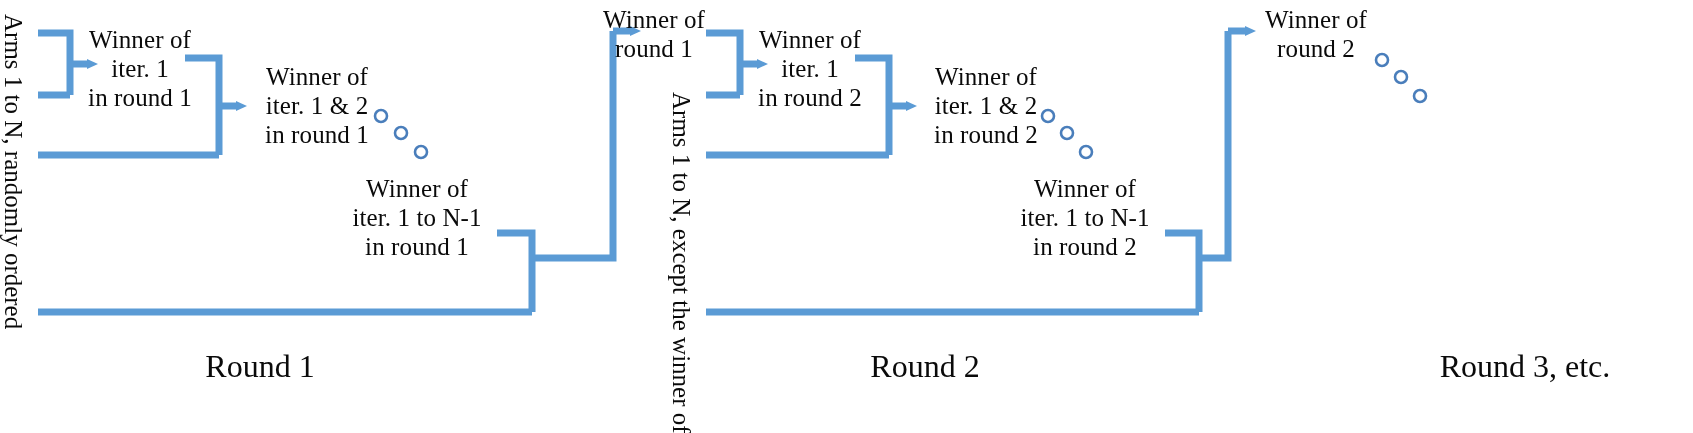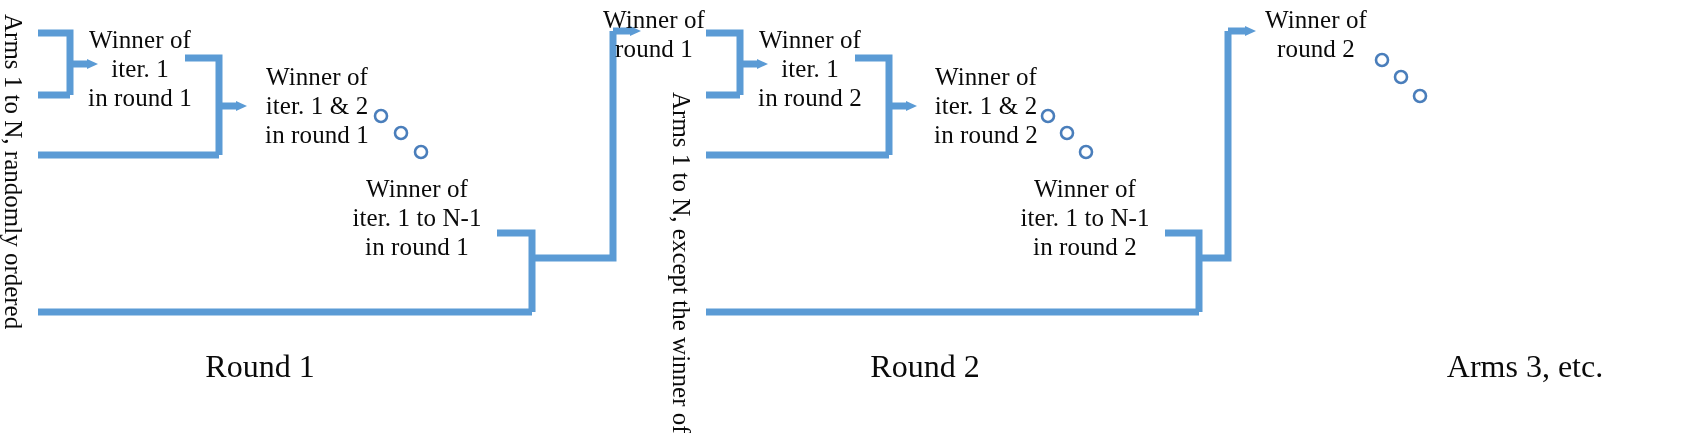--- a/index.html
+++ b/index.html
@@ -168,15 +168,15 @@
     <span class="ln">in round 2</span>
   </div>
 
   <div class="node-label" style="left:1262px; top:5px; width:108px;">
     <span class="ln">Winner of</span>
     <span class="ln">round 2</span>
   </div>
 
   <div class="round-label" style="left:105px; top:348px; width:310px;">Round 1</div>
   <div class="round-label" style="left:770px; top:348px; width:310px;">Round 2</div>
-  <div class="round-label" style="left:1370px; top:348px; width:310px;">Arms 3, etc.</div>
+  <div class="round-label" style="left:1370px; top:348px; width:310px;">Round 3, etc.</div>
 
 </div>
 
 </body></html>

